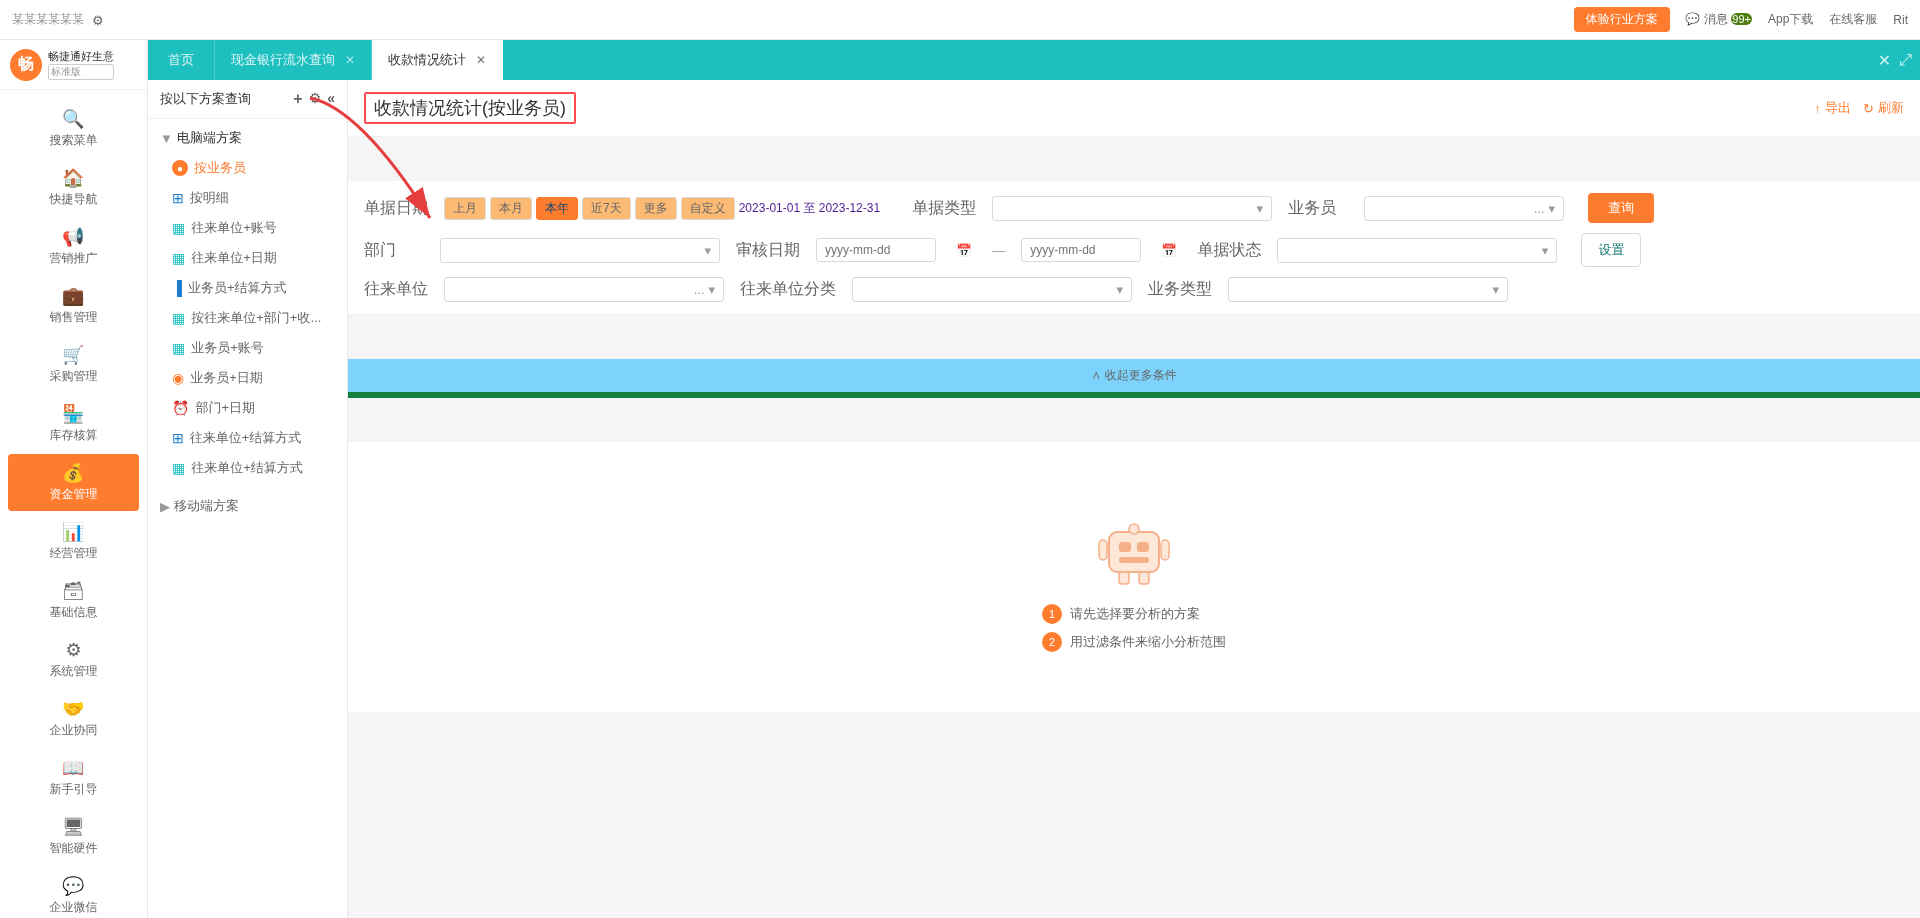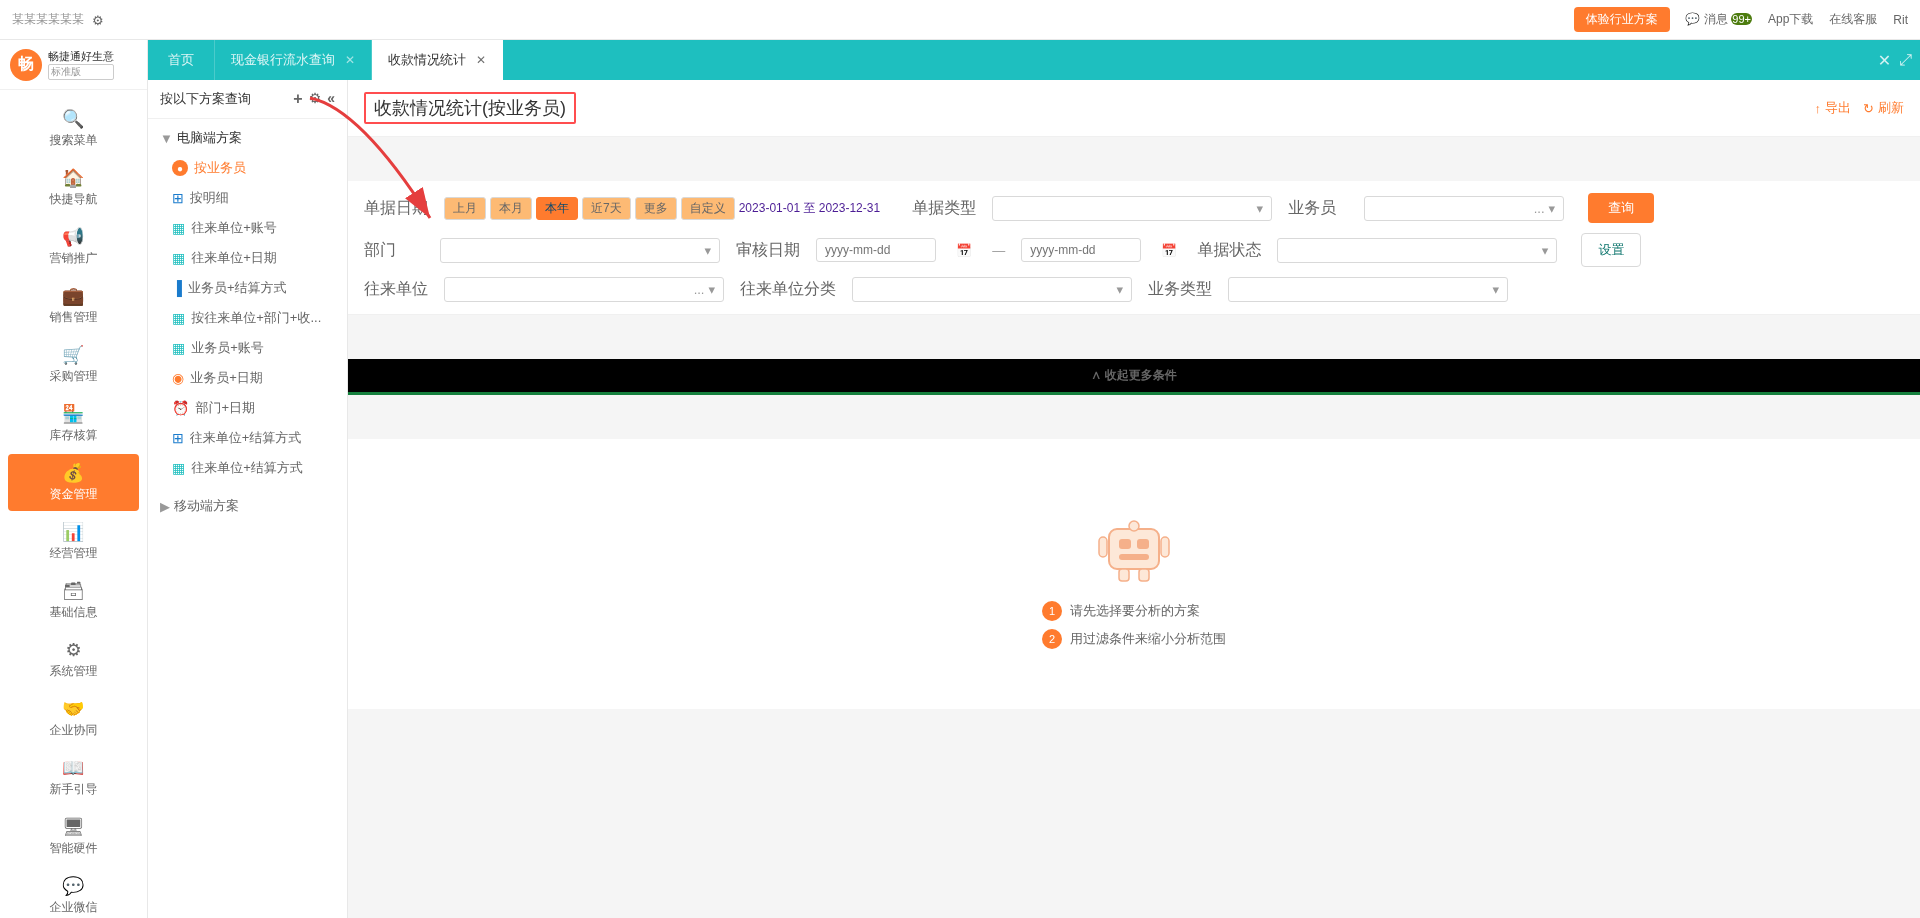--- a/index.html
+++ b/index.html
@@ -152,30 +152,29 @@
     .date-input { border: 1px solid #d9d9d9; border-radius: 3px; padding: 4px 8px; font-size: 12px; color: #bbb; }
     .date-sep { color: #999; }
     .filter-dots { color: #999; cursor: pointer; }
 
     
     .query-btn { background: #ff7b2e; color: #fff; border: none; border-radius: 4px; padding: 6px 20px; cursor: pointer; font-size: 13px; }
     .setting-btn { background: #fff; color: #0f766e; border: 1px solid #d9d9d9; border-radius: 4px; padding: 7px 16px; cursor: pointer; font-size: 13px; }
 
     
     .collapse-bar {
-      background: #000000;
+      background: #7dd3fc;
       display: flex;
       align-items: center;
       justify-content: center;
       padding: 8px;
       cursor: pointer;
       color: #666;
       font-size: 12px;
-      border-bottom: 3px solid #15803d;
-      font-weight: bold;
+      border-bottom: 6px solid #15803d;
     }
 
     
     .empty-state {
       background: #fff;
       display: flex;
       flex-direction: column;
       align-items: center;
       justify-content: center;
       padding: 60px 20px;

